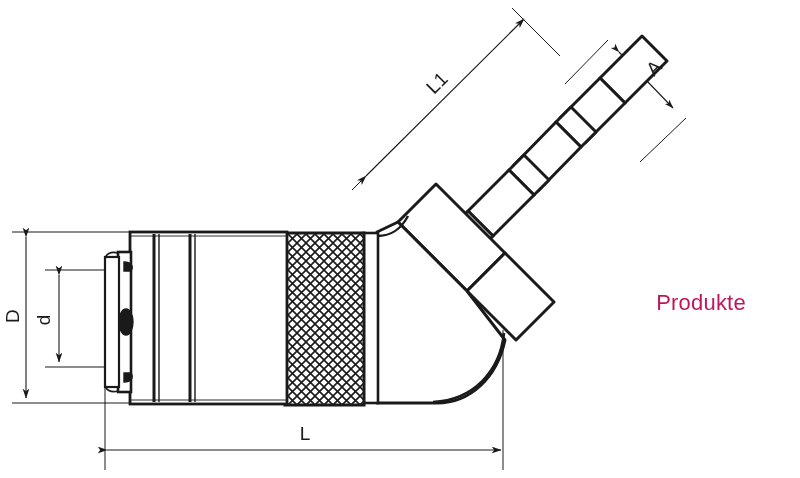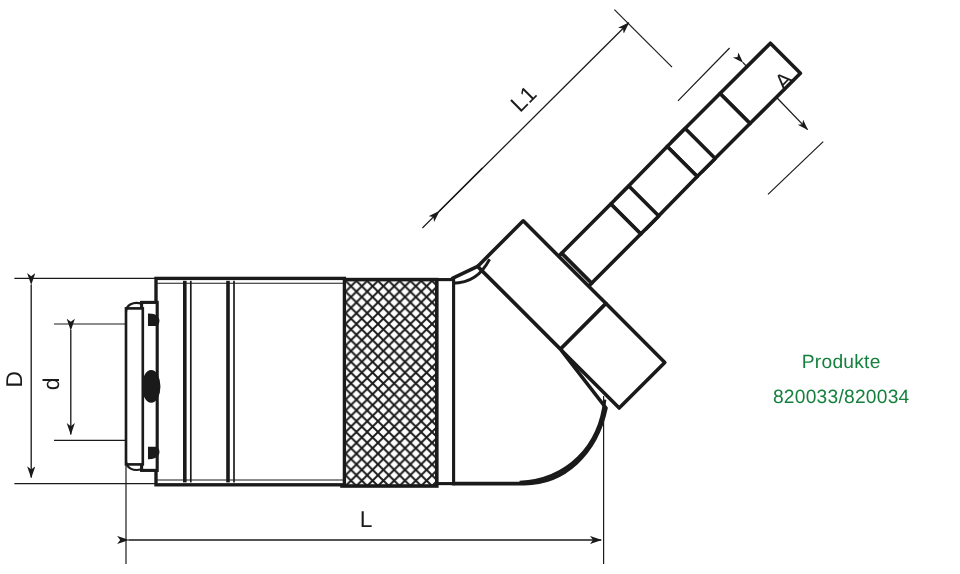--- a/index.html
+++ b/index.html
@@ -25,22 +25,22 @@
     top: 0;
     width: 800px;
     height: 478px;
   }
   .annot-block {
     position: absolute;
     left: 608px;
     top: 288px;
     width: 186px;
     text-align: center;
-    color: #15803d;
-    font-size: 16px;
+    color: #be185d;
+    font-size: 22px;
     line-height: 29px;
     letter-spacing: 0.2px;
   }
   .annot-line { display: block; white-space: nowrap; }
   .dim-label {
     position: absolute;
     color: #1a1a1a;
     font-size: 19px;
     line-height: 19px;
     white-space: nowrap;
@@ -210,16 +210,15 @@
   <div class="dim-label lbl-box rot90" style="left:28px; top:309px;">d</div>
 
   <div class="dim-label lbl-box" style="left:288px; top:424px;">L</div>
 
   <div class="dim-label lbl-box rot45" style="left:421px; top:73px;">L1</div>
 
   <div class="dim-label lbl-box rot45" style="left:638px; top:58px;">A</div>
 
   <div class="annot-block">
     <span class="annot-line">Produkte</span>
-    <span class="annot-line">820033/820034</span>
   </div>
 
 </div>
 
 </body></html>

